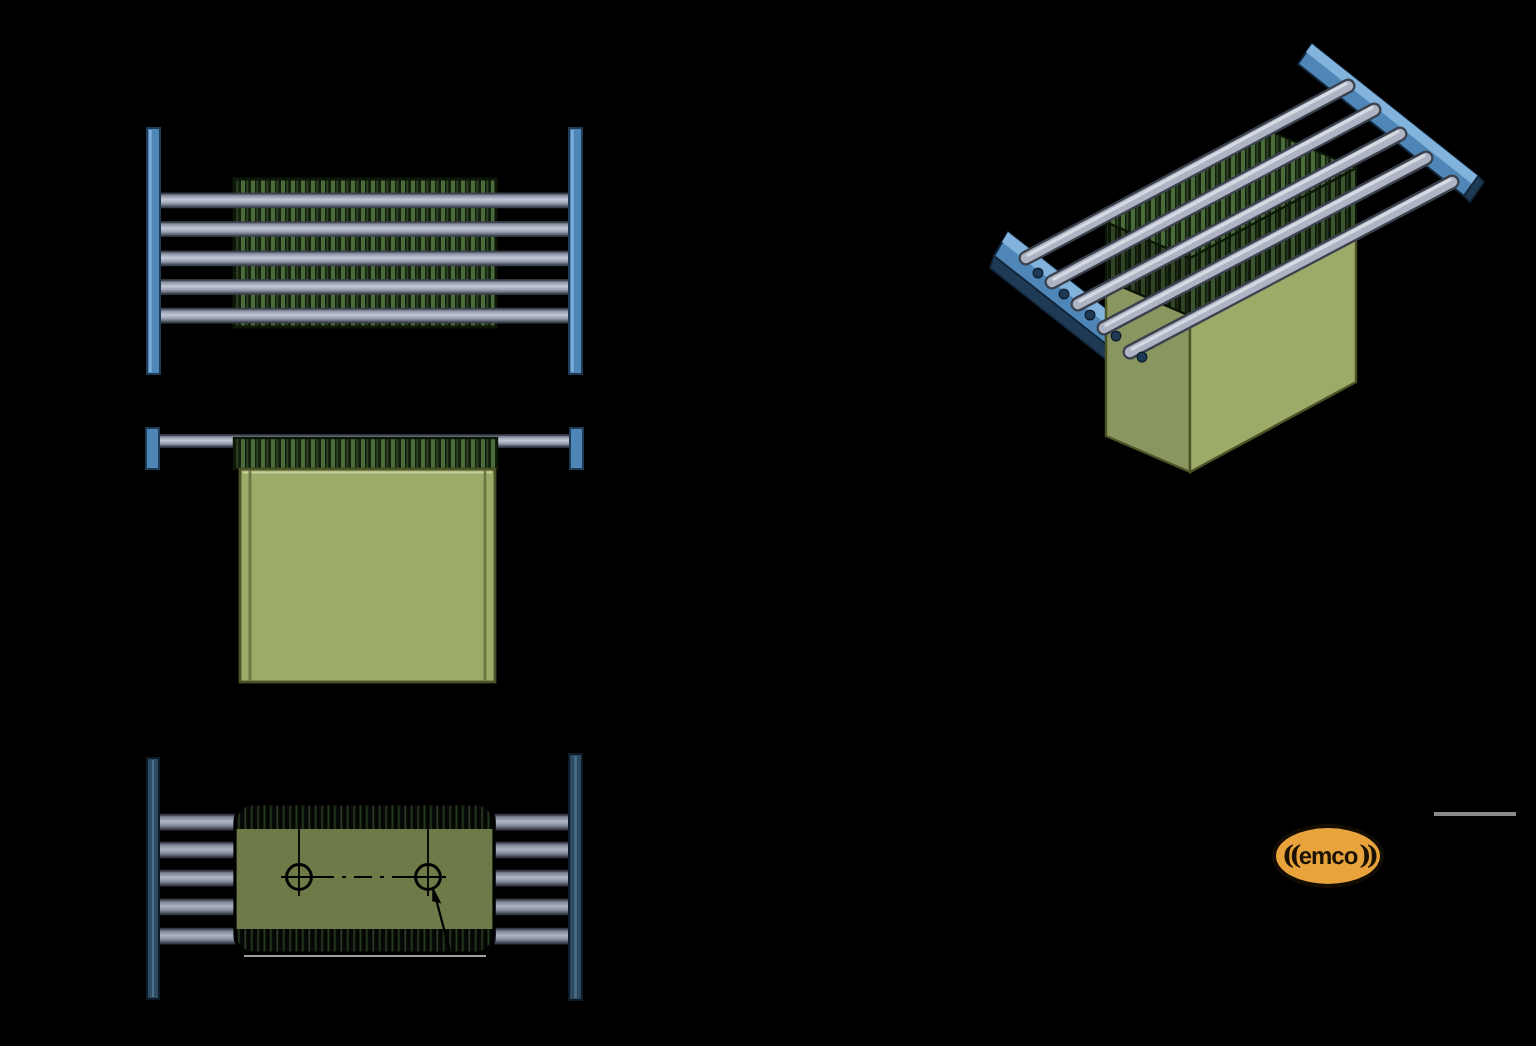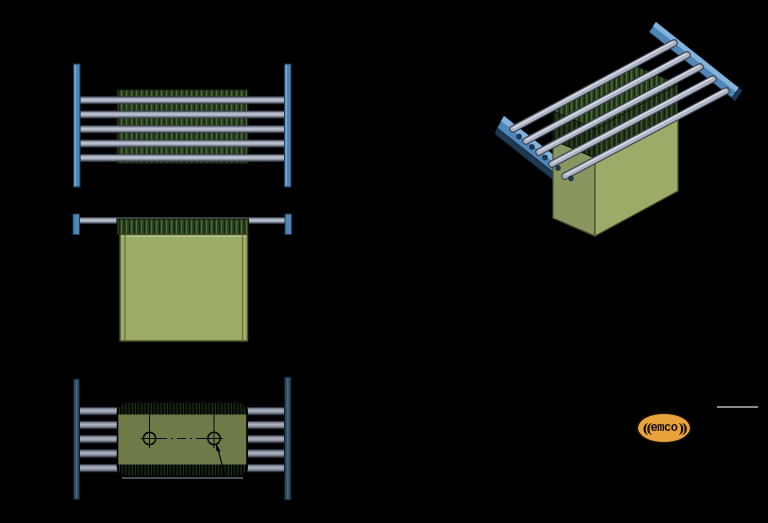--- a/index.html
+++ b/index.html
@@ -14,21 +14,21 @@
     --divider:#8A8A8A; --bg:#000000;
   }
   html,body{margin:0;padding:0;background:var(--bg);}
   .stage{position:relative;width:768px;height:523px;background:var(--bg);overflow:hidden;
          font-family:"DejaVu Sans",sans-serif;}
   .stage svg{position:absolute;left:0;top:0;}
   .logo{position:absolute;left:636px;top:412px;width:56px;height:32px;
         background:var(--logo_oval);border:2px solid var(--logo_outline);
         border-radius:50%;display:flex;align-items:center;justify-content:center;
         box-sizing:border-box;}
-  .logo .word{font-family:Liberation Mono, monospace;font-weight:bold;font-size:12px;
+  .logo .word{font-family:Liberation Sans, sans-serif;font-weight:bold;font-size:12px;
         color:var(--logo_text);letter-spacing:-0.5px;line-height:1;}
   .logo .paren{font-family:"DejaVu Serif",serif;font-weight:bold;font-size:13px;
         color:var(--logo_text);letter-spacing:-2.5px;line-height:1;margin:0 1px;}
   .divider-line{position:absolute;left:717px;top:406px;width:41px;height:2px;
         background:var(--divider);}
 </style>
 </head>
 <body>
 
 <div class="stage">

